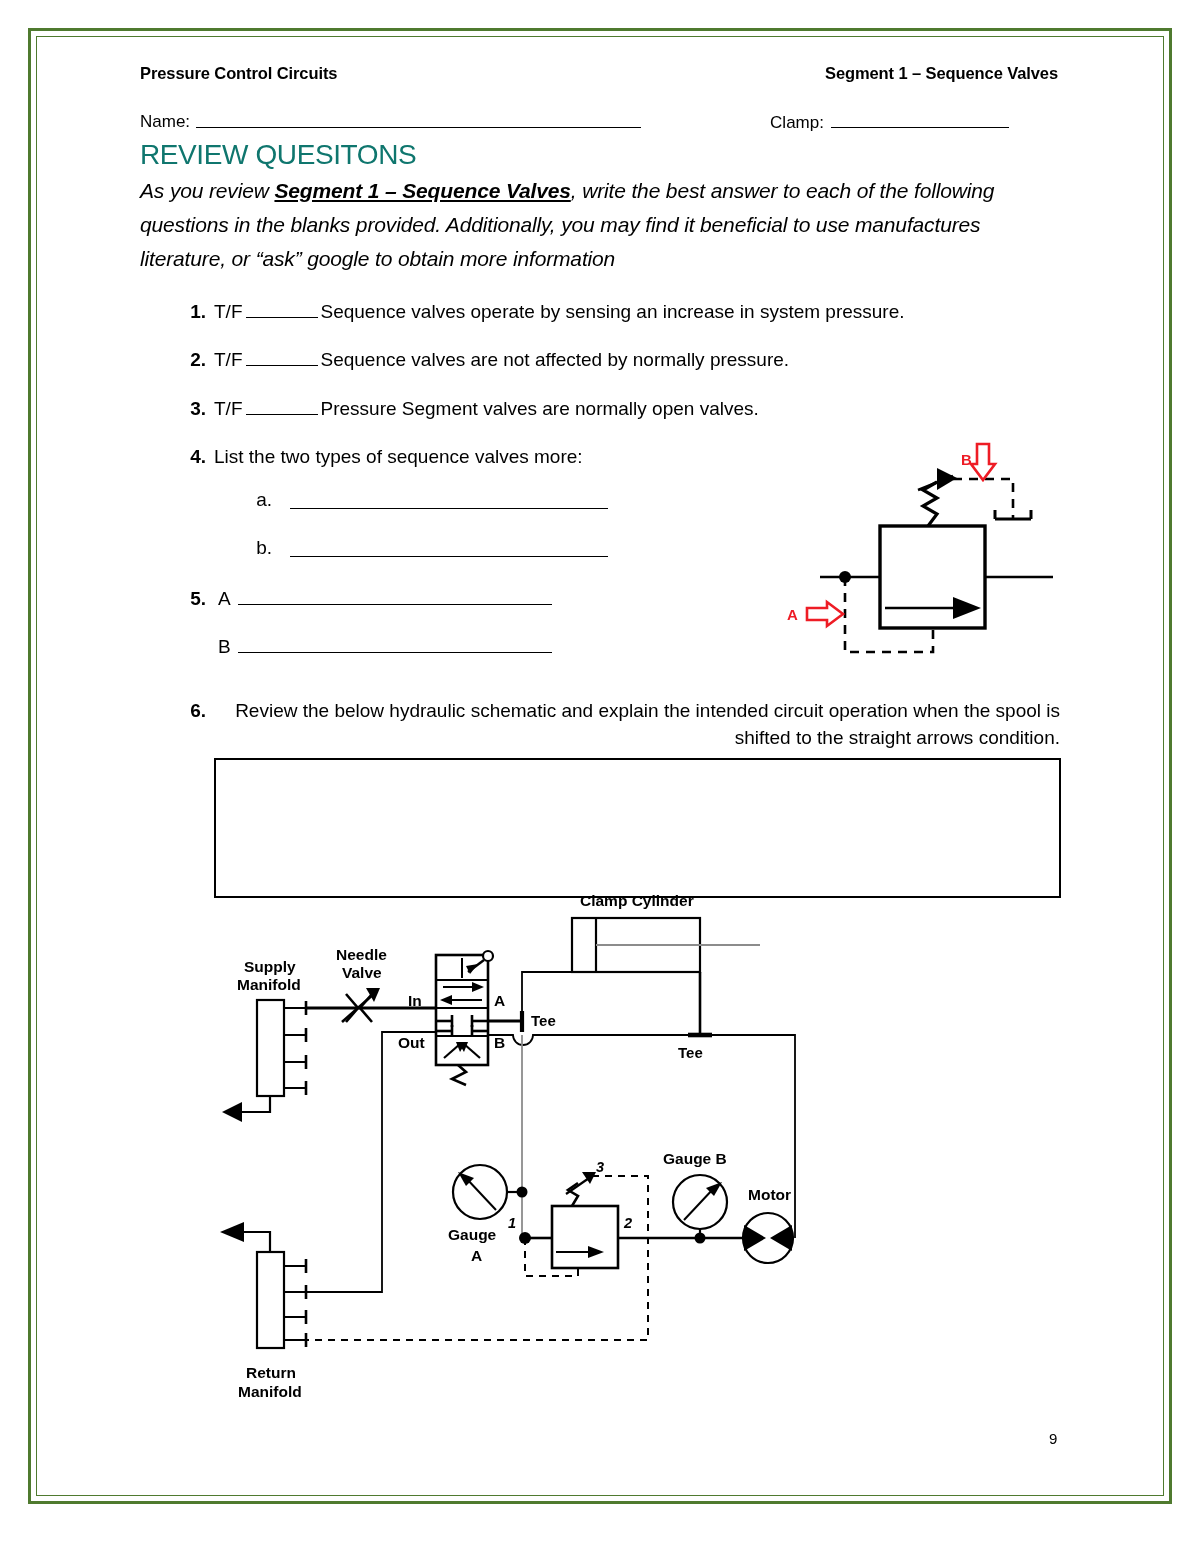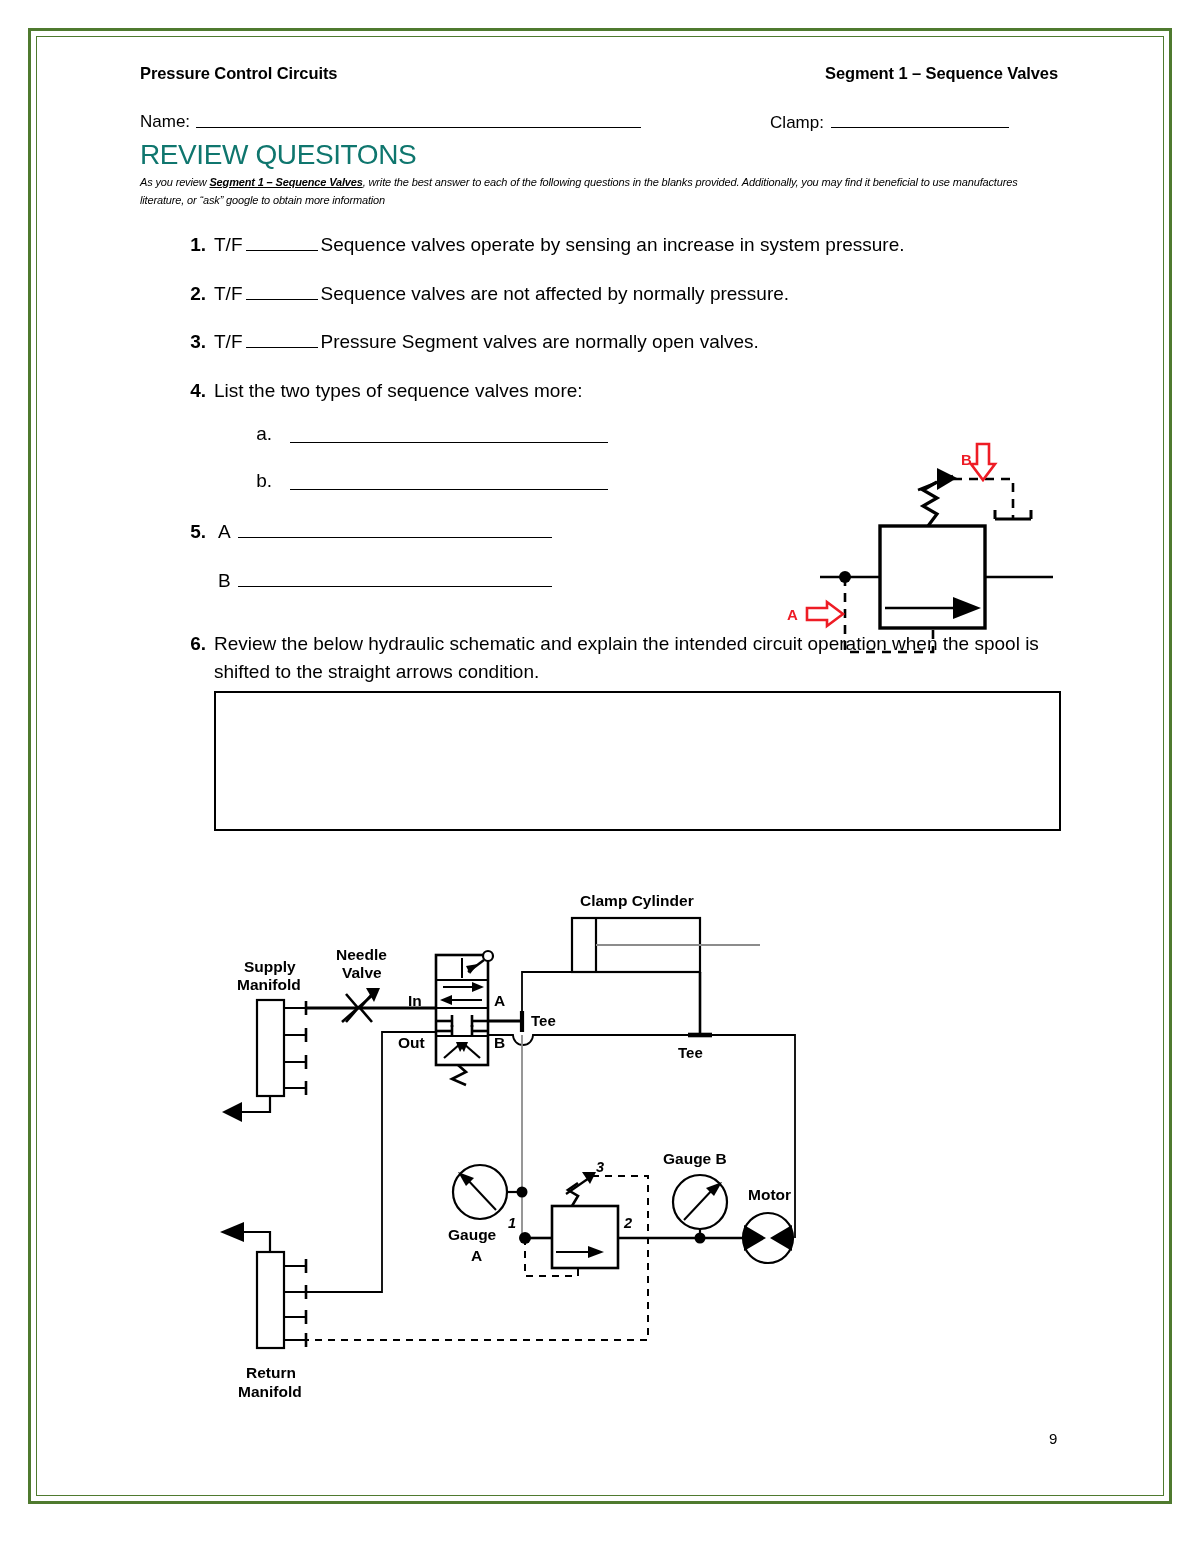--- a/index.html
+++ b/index.html
@@ -85,21 +85,21 @@
     font-size: 28px;
     letter-spacing: -0.4px;
     font-weight: 400;
     line-height: 1.05;
   }
 
   
   .intro {
     margin-top: 4px;
     font-style: italic;
-    font-size: 11px;
+    font-size: 21px;
     line-height: 1.62;
     width: 918px;
     letter-spacing: -0.15px;
   }
   .intro .strong-u {
     font-weight: bold;
     text-decoration: underline;
     font-style: italic;
   }
 
@@ -280,21 +280,21 @@
             <span class="ab-letter">A</span>
             <span class="rule-ab"></span>
           </div>
           <div class="ab-row">
             <span class="ab-letter">B</span>
             <span class="rule-ab"></span>
           </div>
         </div>
       </li>
 
-      <li style="margin-top:36px;">
+      <li style="margin-top:36px;text-align:right;">
         <span>Review the below hydraulic schematic and explain the intended circuit operation when the spool is shifted to the straight arrows condition.</span>
         <div class="answer-box"></div>
       </li>
 
     </ol>
   </div>
 
   <div class="seq-symbol">
     <svg width="300" height="235" viewBox="0 0 300 235">
 

